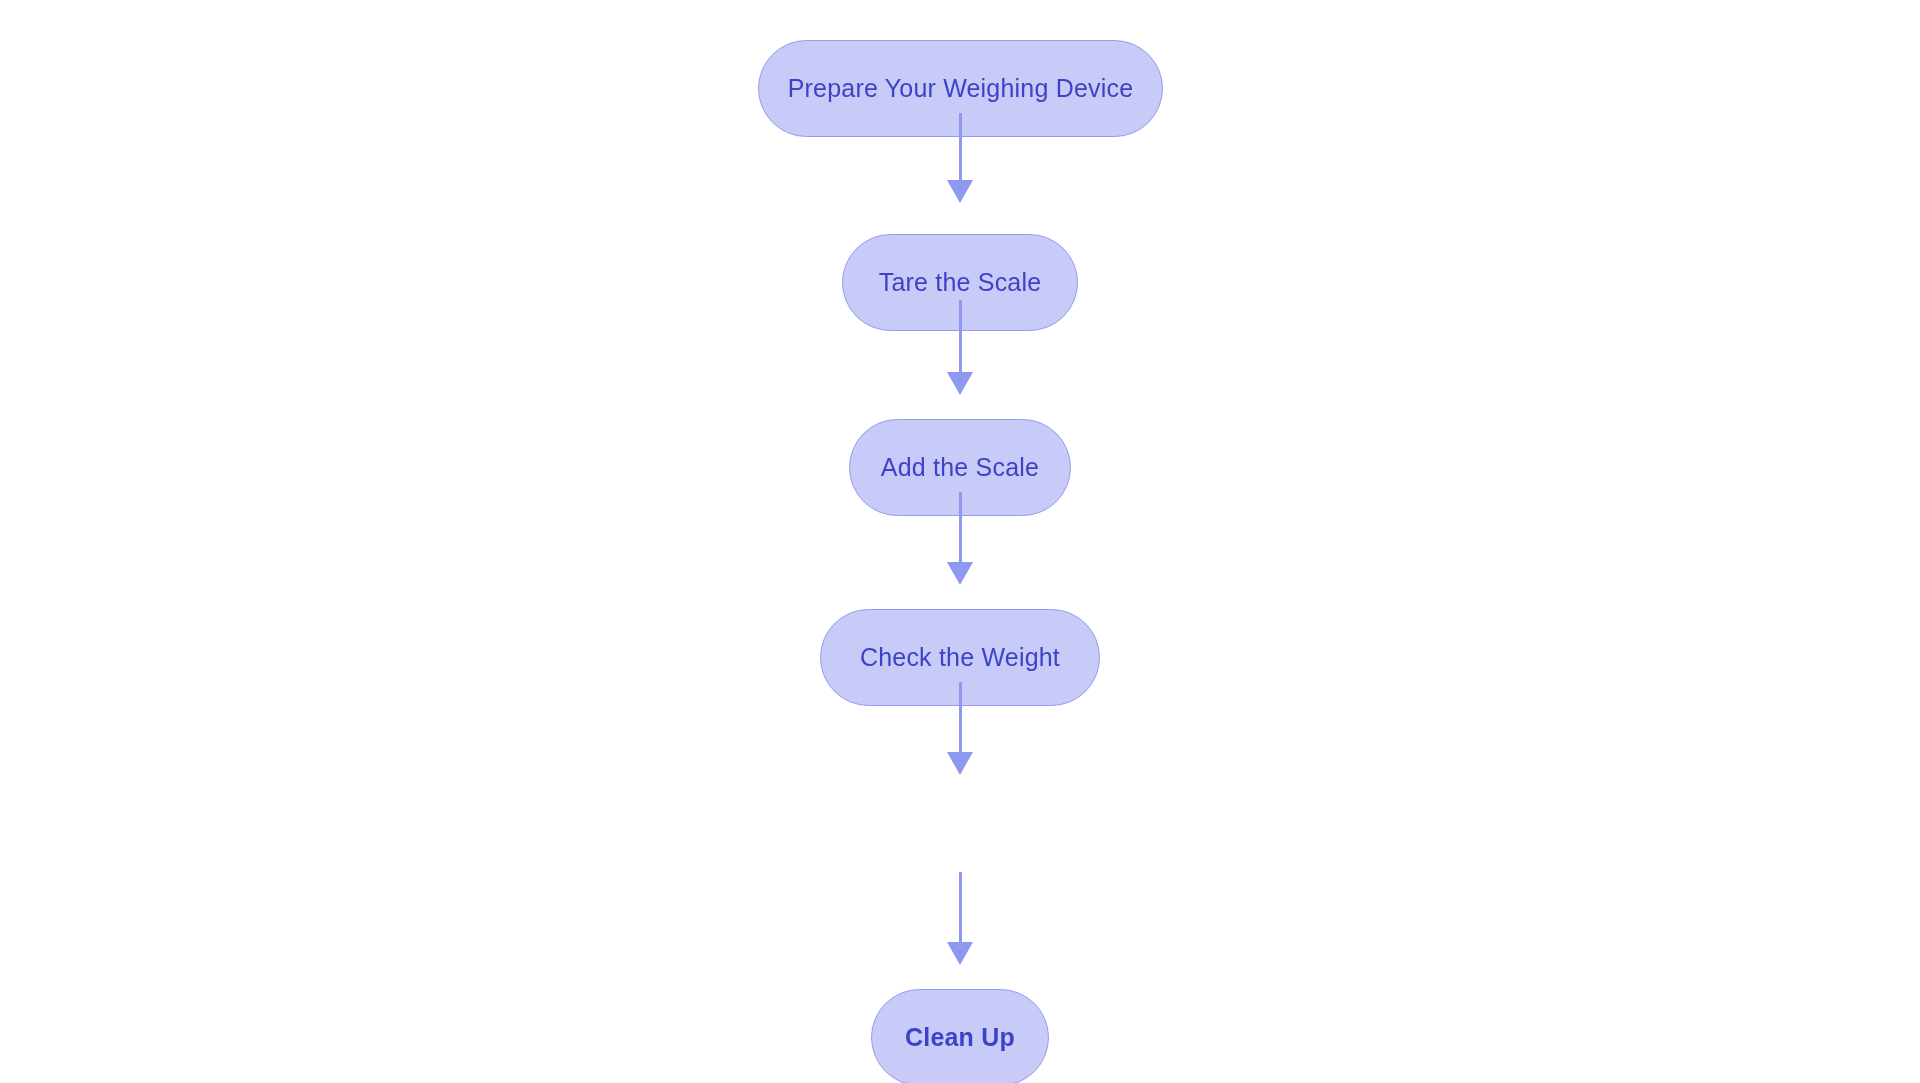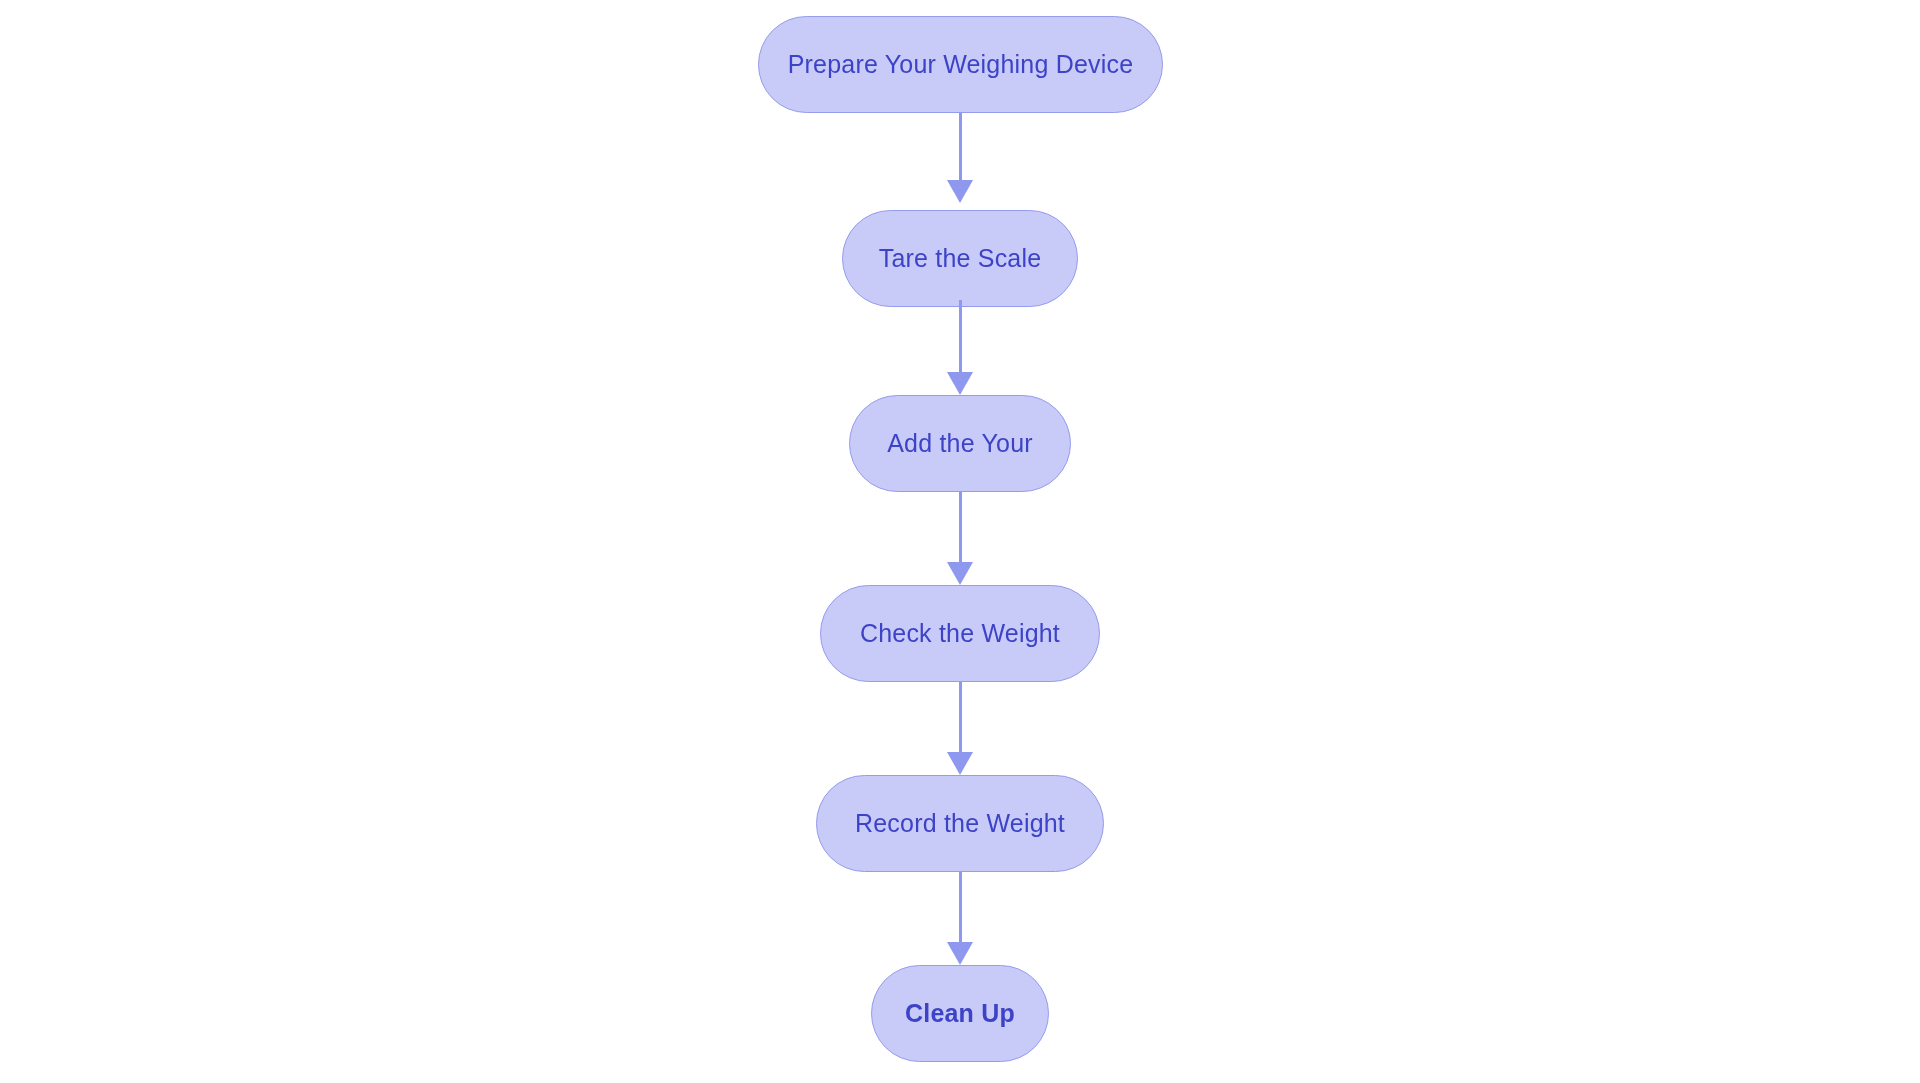--- a/index.html
+++ b/index.html
@@ -24,20 +24,21 @@
   .node{
     position:absolute;
     height:97px;
     box-sizing:border-box;
     background:var(--node-fill);
     border:1.5px solid var(--node-border);
     border-radius:48.5px;
     display:flex;
     align-items:center;
     justify-content:center;
+    margin-top:24px;
   }
   .node-label{
     color:var(--node-text);
     font-size:25px;
     line-height:1;
     white-space:nowrap;
     letter-spacing:0.2px;
   }
   .arrow{
     position:absolute;
@@ -77,40 +78,37 @@
   <div class="node" style="top:210px;left:842px;width:236px;">
     <span class="node-label">Tare the Scale</span>
   </div>
 
   <div class="arrow" style="top:300px;height:95px;">
     <div class="arrow-line"></div>
     <div class="arrow-head"></div>
   </div>
 
   <div class="node" style="top:395px;left:849px;width:222px;">
-    <span class="node-label">Add the Your</span>
+    <span class="node-label">Add the Scale</span>
   </div>
 
   <div class="arrow" style="top:492px;height:93px;">
     <div class="arrow-line"></div>
     <div class="arrow-head"></div>
   </div>
 
   <div class="node" style="top:585px;left:820px;width:280px;justify-content:center;">
     <span class="node-label">Check the Weight</span>
   </div>
 
   <div class="arrow" style="top:682px;height:93px;">
     <div class="arrow-line"></div>
     <div class="arrow-head"></div>
   </div>
 
-  <div class="node" style="top:775px;left:816px;width:288px;">
-    <span class="node-label">Record the Weight</span>
-  </div>
 
   <div class="arrow" style="top:872px;height:93px;">
     <div class="arrow-line"></div>
     <div class="arrow-head"></div>
   </div>
 
   <div class="node" style="top:965px;left:871px;width:178px;font-weight:bold;">
     <span class="node-label">Clean Up</span>
   </div>
 

